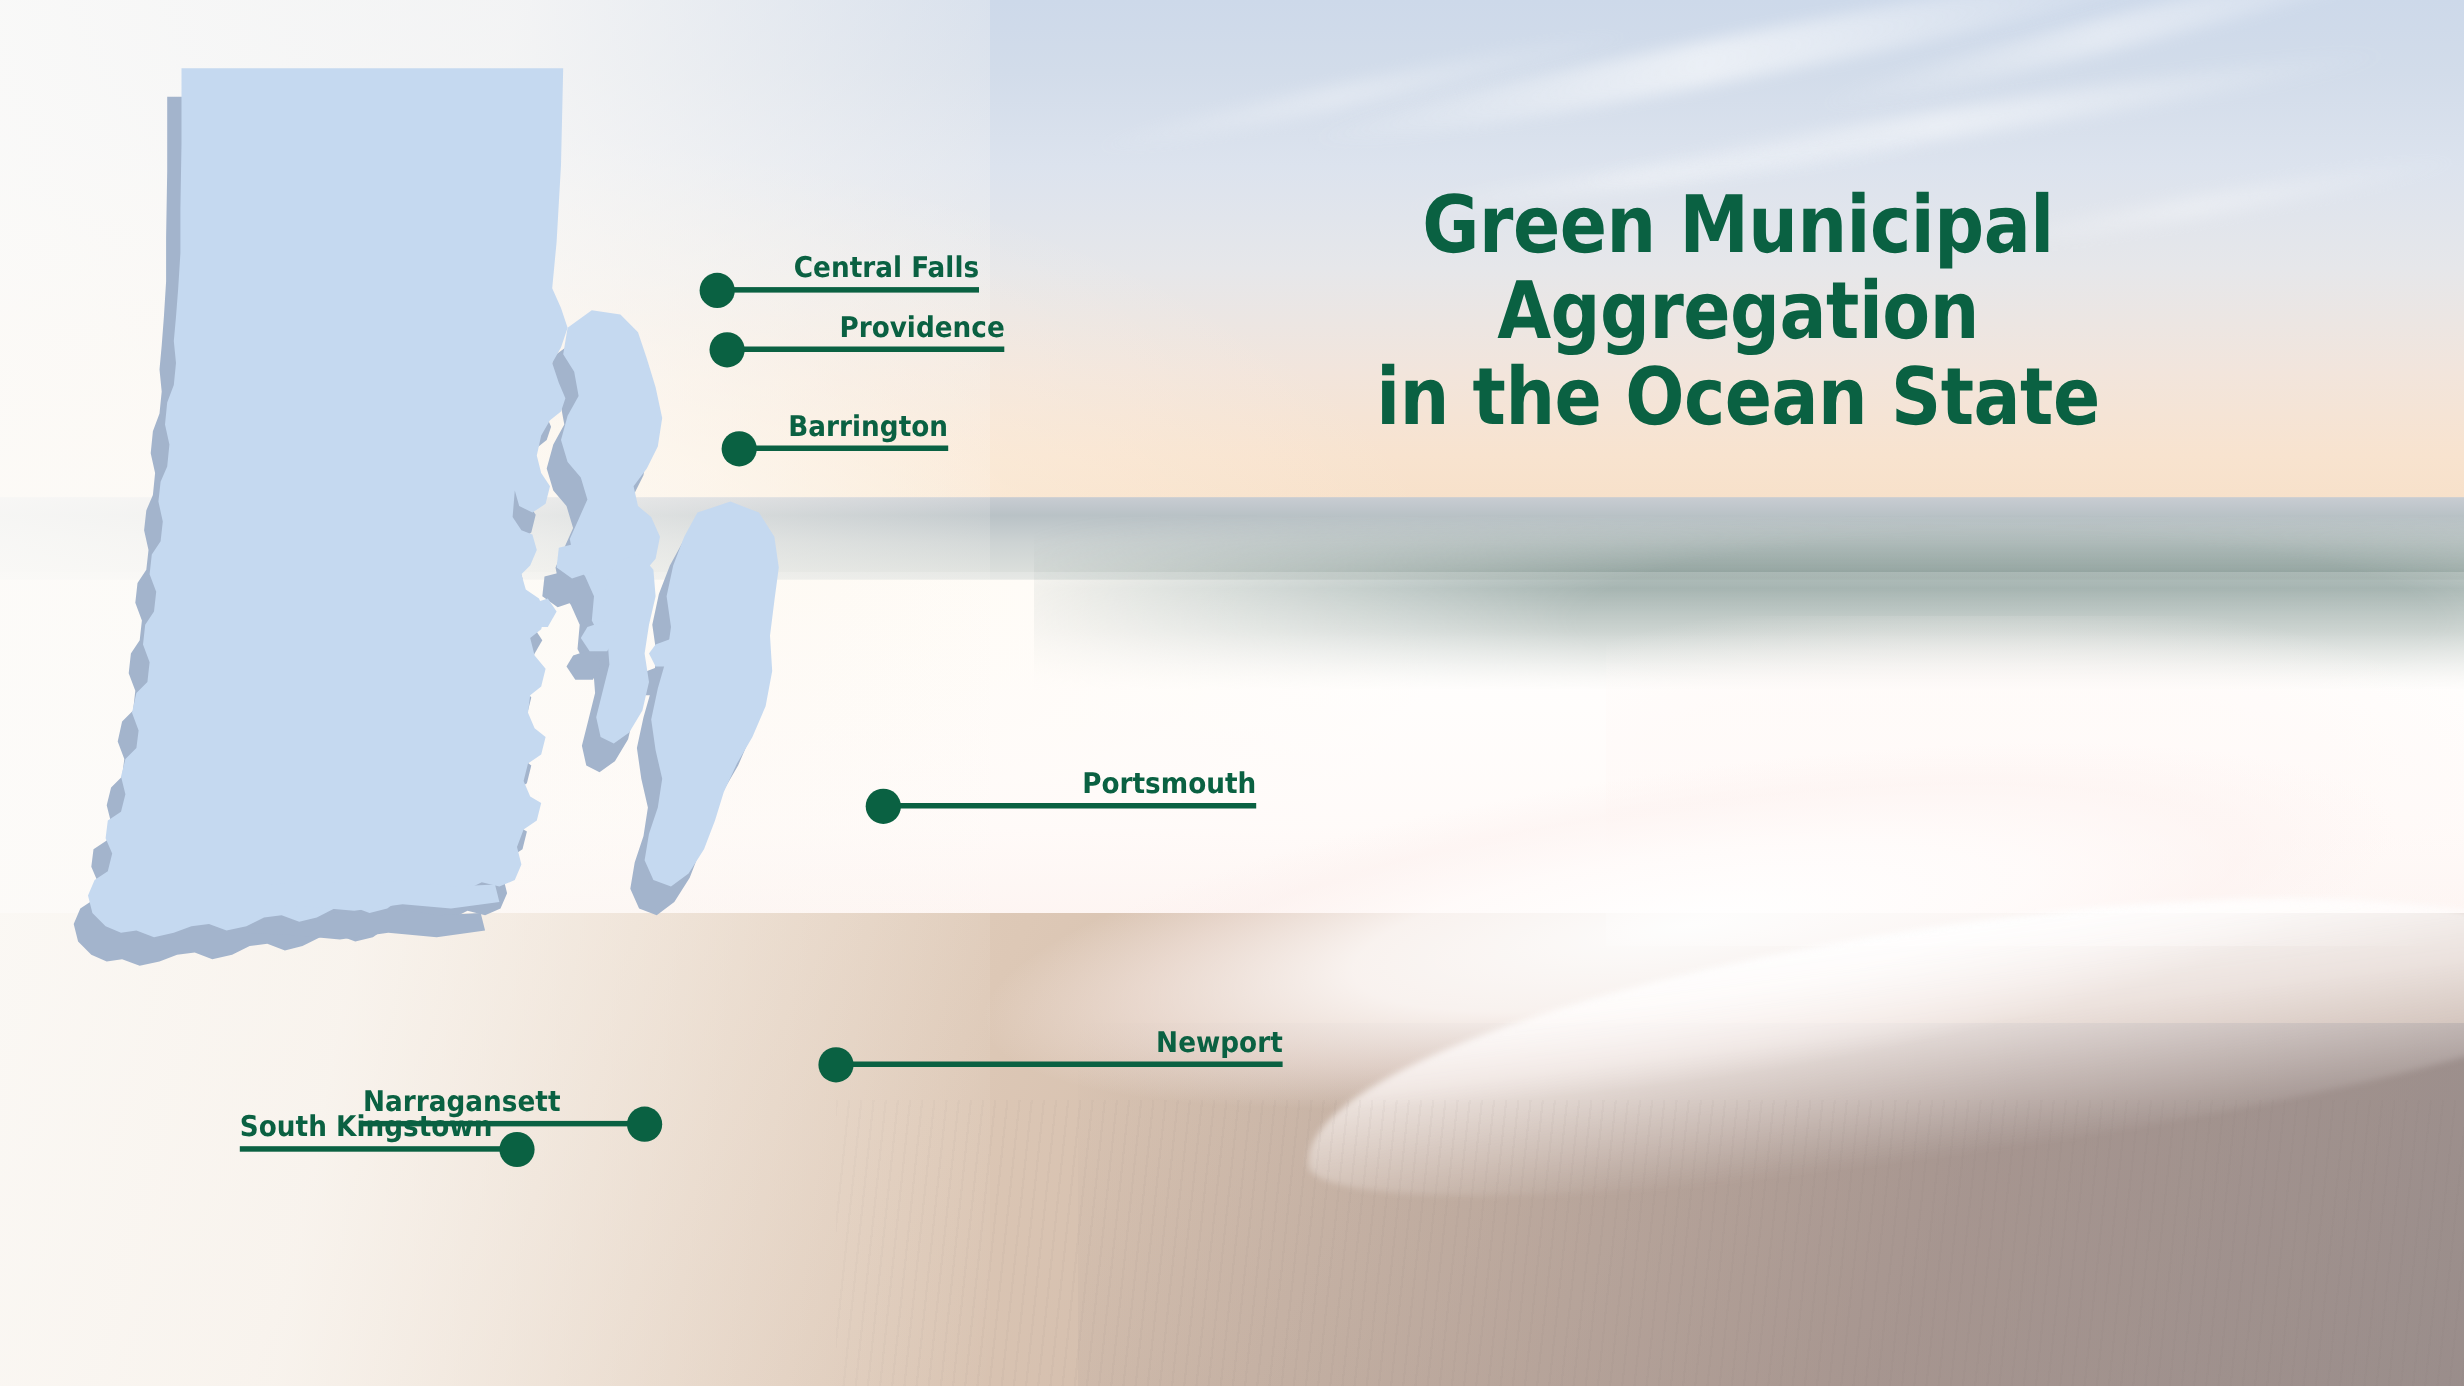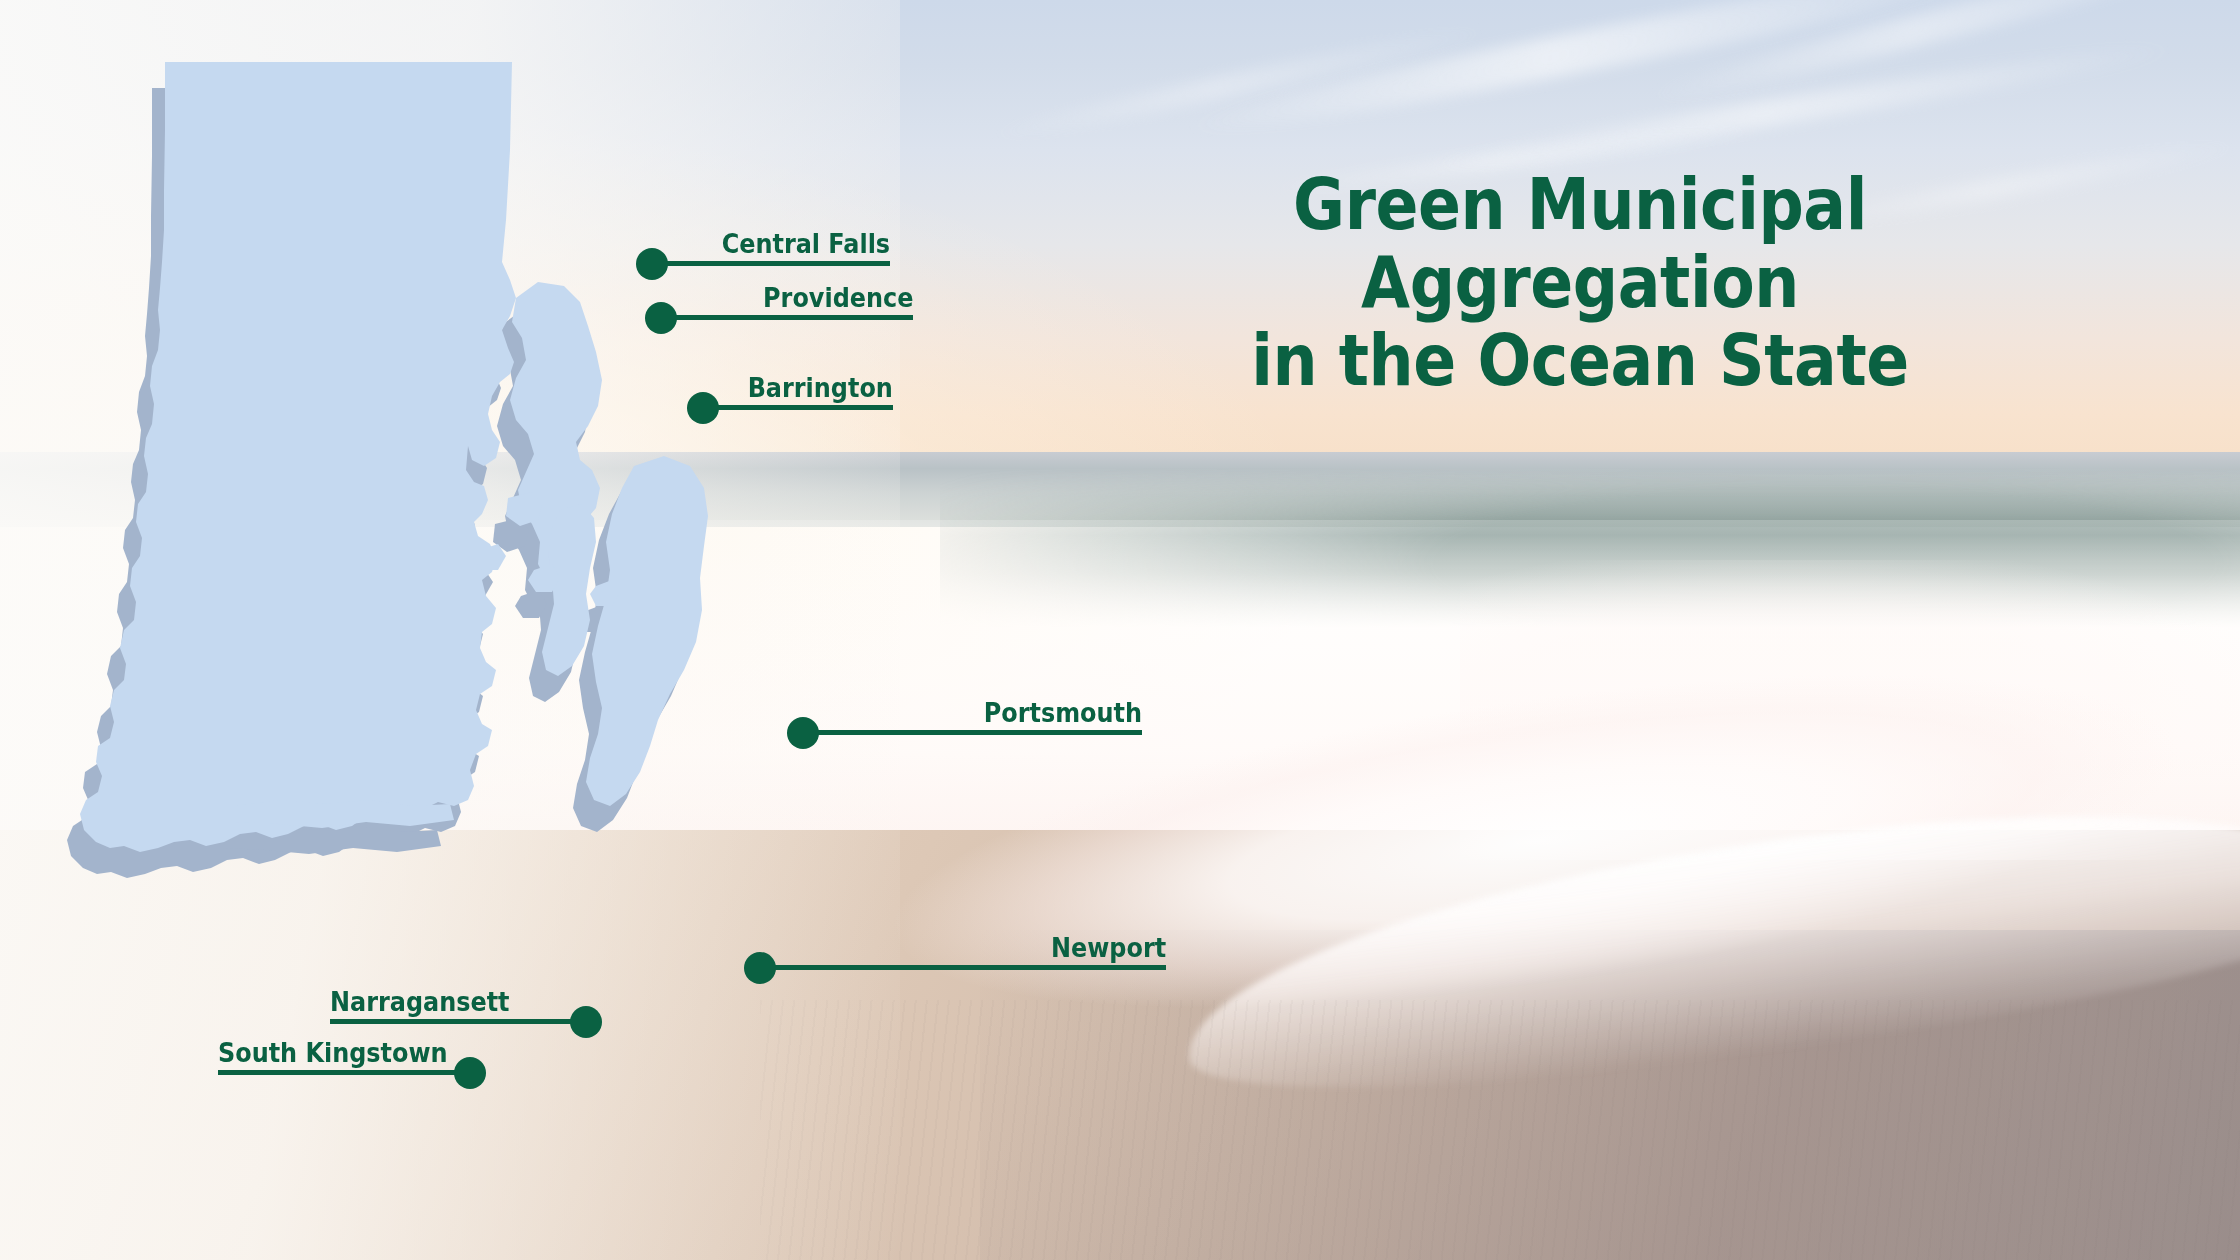--- a/index.html
+++ b/index.html
@@ -334,40 +334,40 @@
       <div class="callout right" style="left: 652px; width: 238px; top: 211px; height: 62px;">
         <span class="lbl">Central Falls</span>
         <span class="bar"></span>
         <span class="dot"></span>
       </div>
       <div class="callout right" style="left: 661px; width: 252px; top: 265px; height: 62px;">
         <span class="lbl">Providence</span>
         <span class="bar"></span>
         <span class="dot"></span>
       </div>
-      <div class="callout right" style="left: 703px; width: 190px; top: 355px; height: 62px; text-decoration: underline;">
+      <div class="callout right" style="left: 672px; width: 190px; top: 355px; height: 62px; text-decoration: underline;">
         <span class="lbl">Barrington</span>
         <span class="bar"></span>
         <span class="dot"></span>
       </div>
       <div class="callout right" style="left: 803px; width: 339px; top: 680px; height: 62px;">
         <span class="lbl">Portsmouth</span>
         <span class="bar"></span>
         <span class="dot"></span>
       </div>
       <div class="callout right" style="left: 760px; width: 406px; top: 915px; height: 62px; text-align: right;">
         <span class="lbl">Newport</span>
         <span class="bar"></span>
         <span class="dot"></span>
       </div>
       <div class="callout left" style="left: 330px; width: 256px; top: 969px; height: 62px;">
         <span class="lbl">Narragansett</span>
         <span class="bar"></span>
         <span class="dot"></span>
       </div>
-      <div class="callout left" style="left: 218px; width: 252px; top: 1020px; height: 62px;">
+      <div class="callout left" style="left: 218px; width: 252px; top: 992px; height: 62px;">
         <span class="lbl">South Kingstown</span>
         <span class="bar"></span>
         <span class="dot"></span>
       </div>
     </div>
 
 </div>
 
 </body></html>

